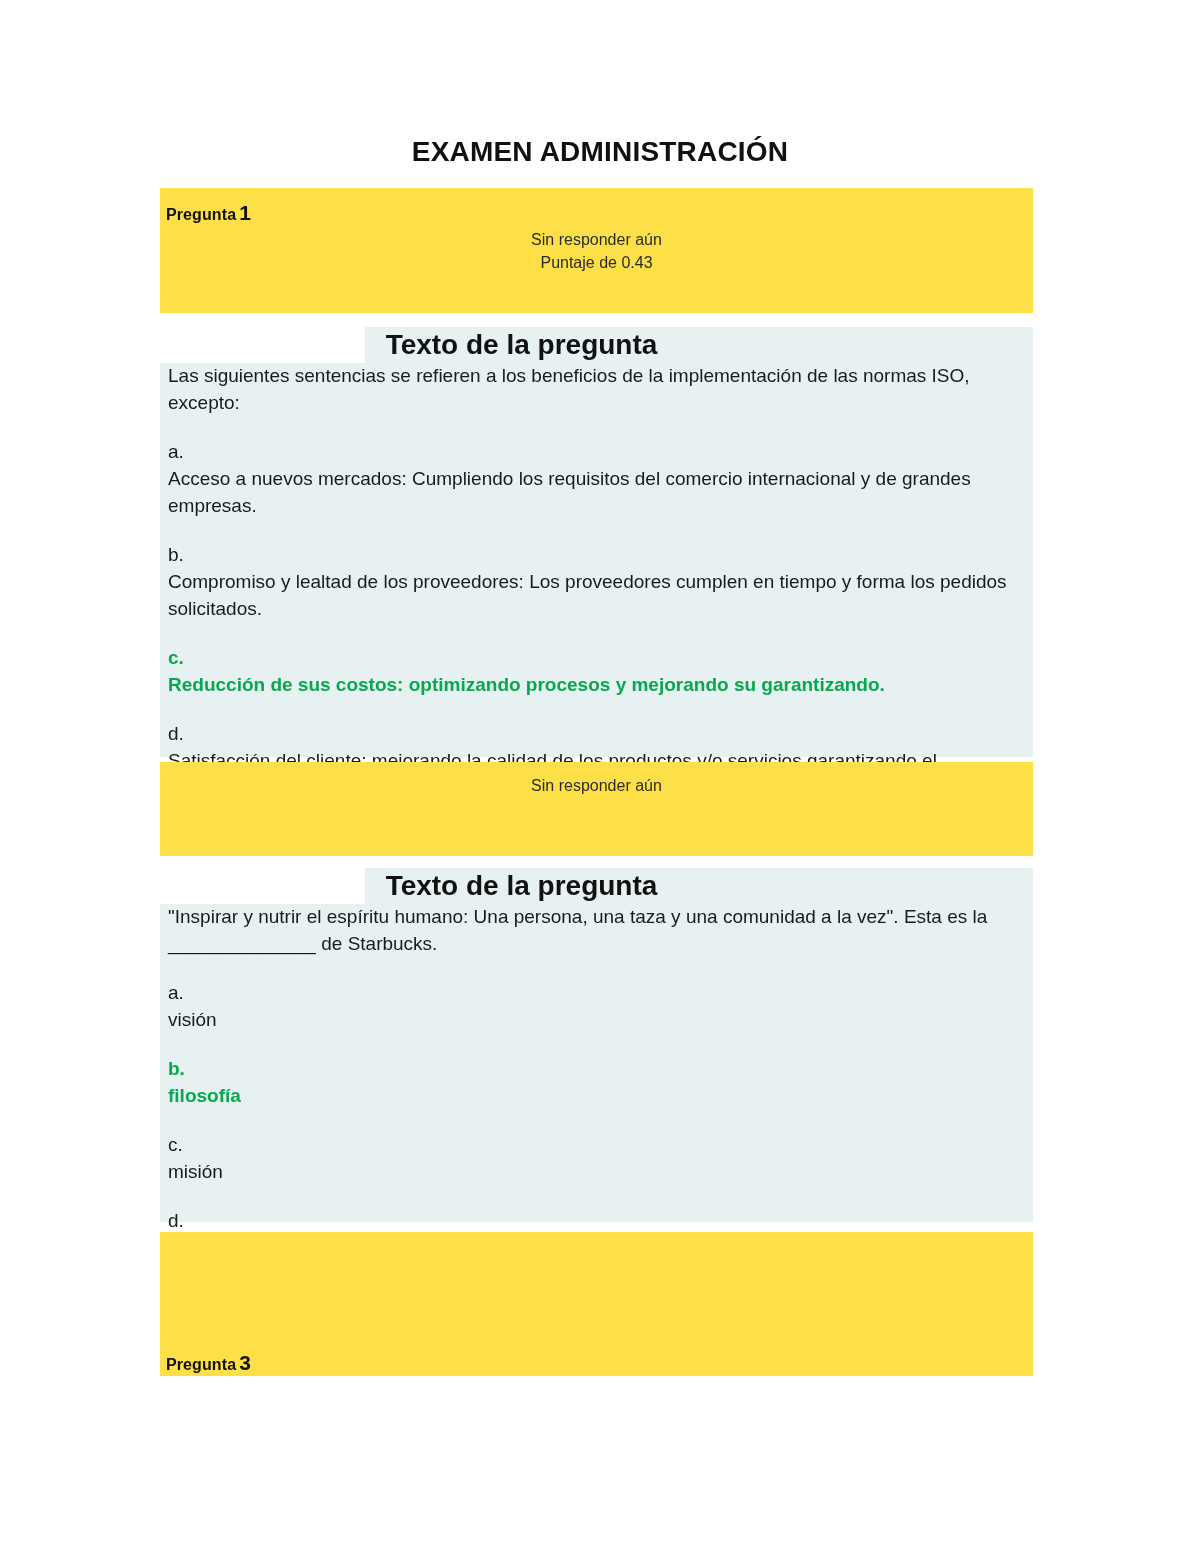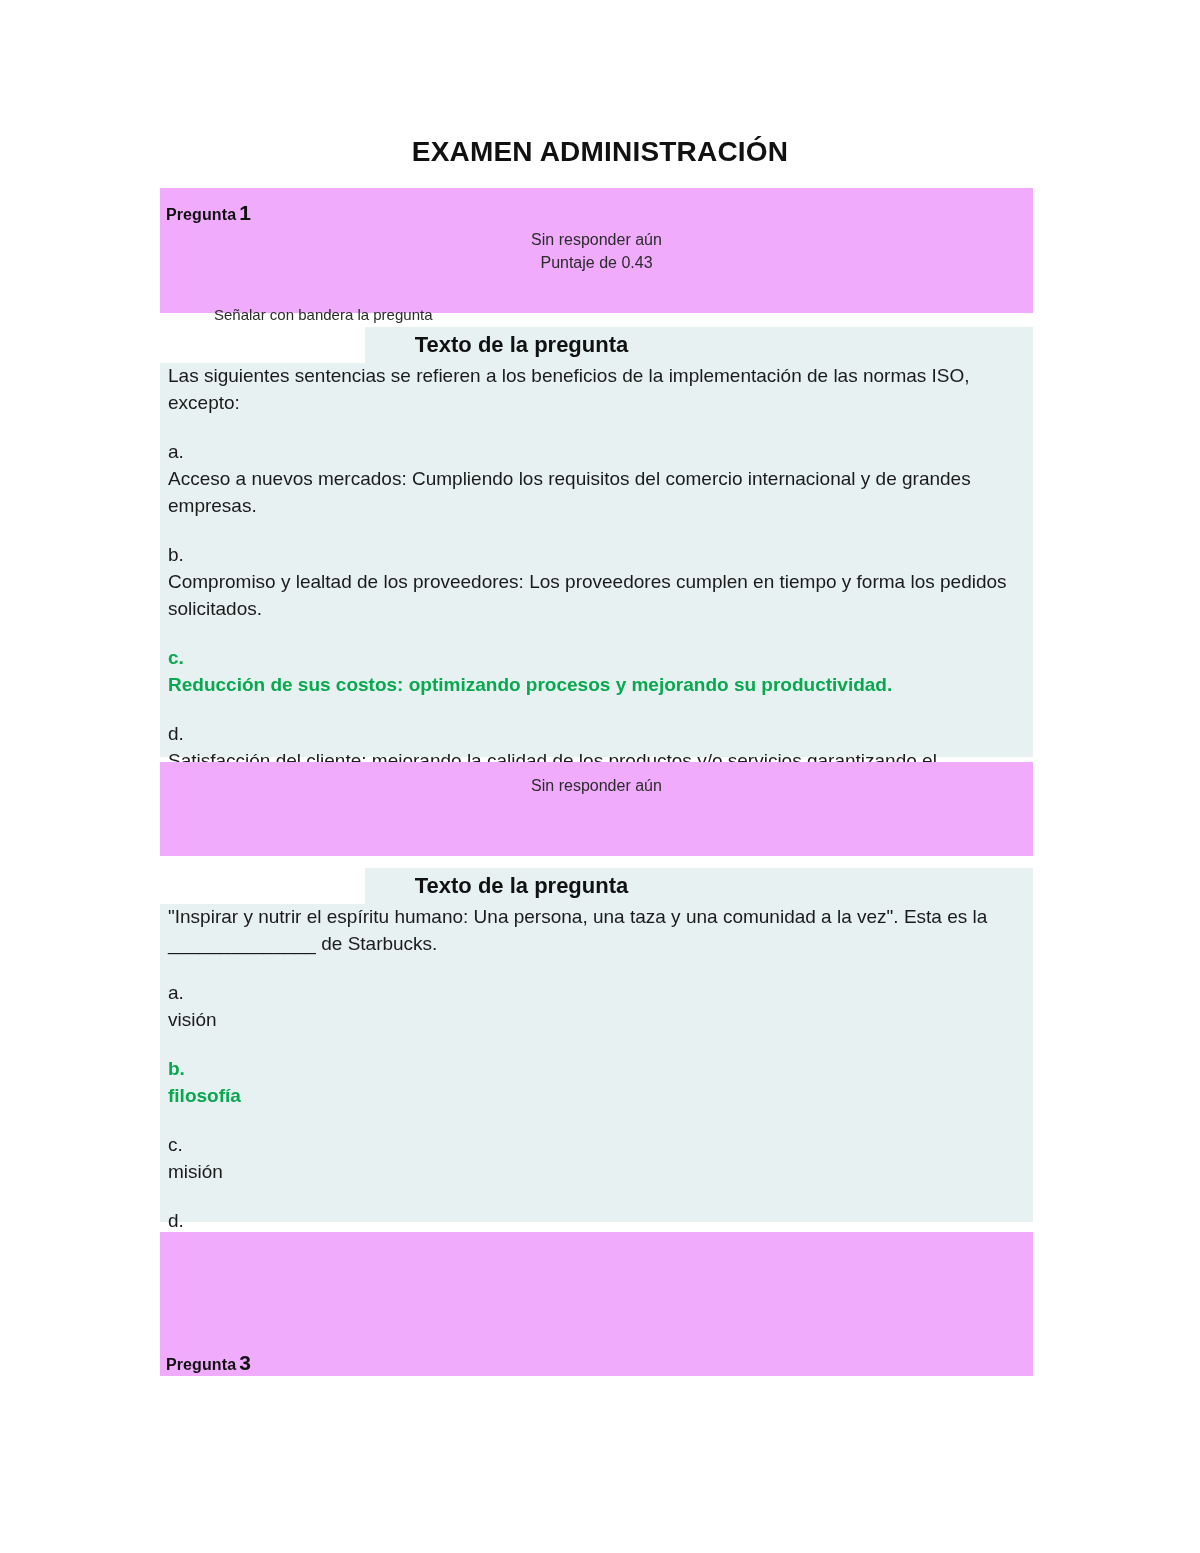--- a/index.html
+++ b/index.html
@@ -40,21 +40,21 @@
   }
 
   
   .qblock {
     position: absolute;
     left: 160px;
     width: 873px;
     box-sizing: border-box;
   }
   .q-head {
-    background: #f0abfc;
+    background: #fde047;
     padding: 12px 6px 10px 6px;
   }
   .q-body {
     background: #e7f1f2;
     padding: 0;
   }
 
   
   .pregunta-line {
     font-size: 16px;
@@ -97,21 +97,21 @@
     width: 205px;
     height: 36px;
     background: #ffffff;
   }
   .qtext-head {
     position: absolute;
     left: 0;
     top: 0;
     width: 723px;
     text-align: center;
-    font-size: 22px;
+    font-size: 28px;
     font-weight: 700;
     color: #111111;
     line-height: 36px;
   }
 
   .qstem {
     font-size: 19px;
     line-height: 1.42;
     color: #1b1b1b;
     padding: 0 8px 0 8px;
@@ -147,21 +147,20 @@
 <div class="page">
 
   <div class="doc-title">EXAMEN ADMINISTRACIÓN</div>
 
   <div class="qblock q-head" style="top:188px; height:125px;">
     <div class="pregunta-line">
       <span>Pregunta</span><span class="qnum">1</span>
     </div>
     <div class="q-meta">Sin responder aún</div>
     <div class="q-meta">Puntaje de 0.43</div>
-    <div class="flag-row">Señalar con bandera la pregunta</div>
   </div>
 
   <div class="qblock q-body" style="top:327px; height:430px;">
 
     <div class="qtext-head-wrap">
       <div class="qtext-head-white"></div>
       <div class="qtext-head">Texto de la pregunta</div>
     </div>
 
     <div class="qstem">Las siguientes sentencias se refieren a los beneficios de la implementación de las normas ISO, excepto:</div>
@@ -171,21 +170,21 @@
       <div class="opt-text">Acceso a nuevos mercados: Cumpliendo los requisitos del comercio internacional y de grandes empresas.</div>
     </div>
 
     <div class="opt">
       <div class="opt-letter">b.</div>
       <div class="opt-text">Compromiso y lealtad de los proveedores: Los proveedores cumplen en tiempo y forma los pedidos solicitados.</div>
     </div>
 
     <div class="opt correct">
       <div class="opt-letter">c.</div>
-      <div class="opt-text">Reducción de sus costos: optimizando procesos y mejorando su productividad.</div>
+      <div class="opt-text">Reducción de sus costos: optimizando procesos y mejorando su garantizando.</div>
     </div>
 
     <div class="opt">
       <div class="opt-letter">d.</div>
       <div class="opt-text">Satisfacción del cliente: mejorando la calidad de los productos y/o servicios garantizando el cumpliendo de las exigencias de los usuarios.</div>
     </div>
 
     <div class="spacer-bottom"></div>
   </div>
 

